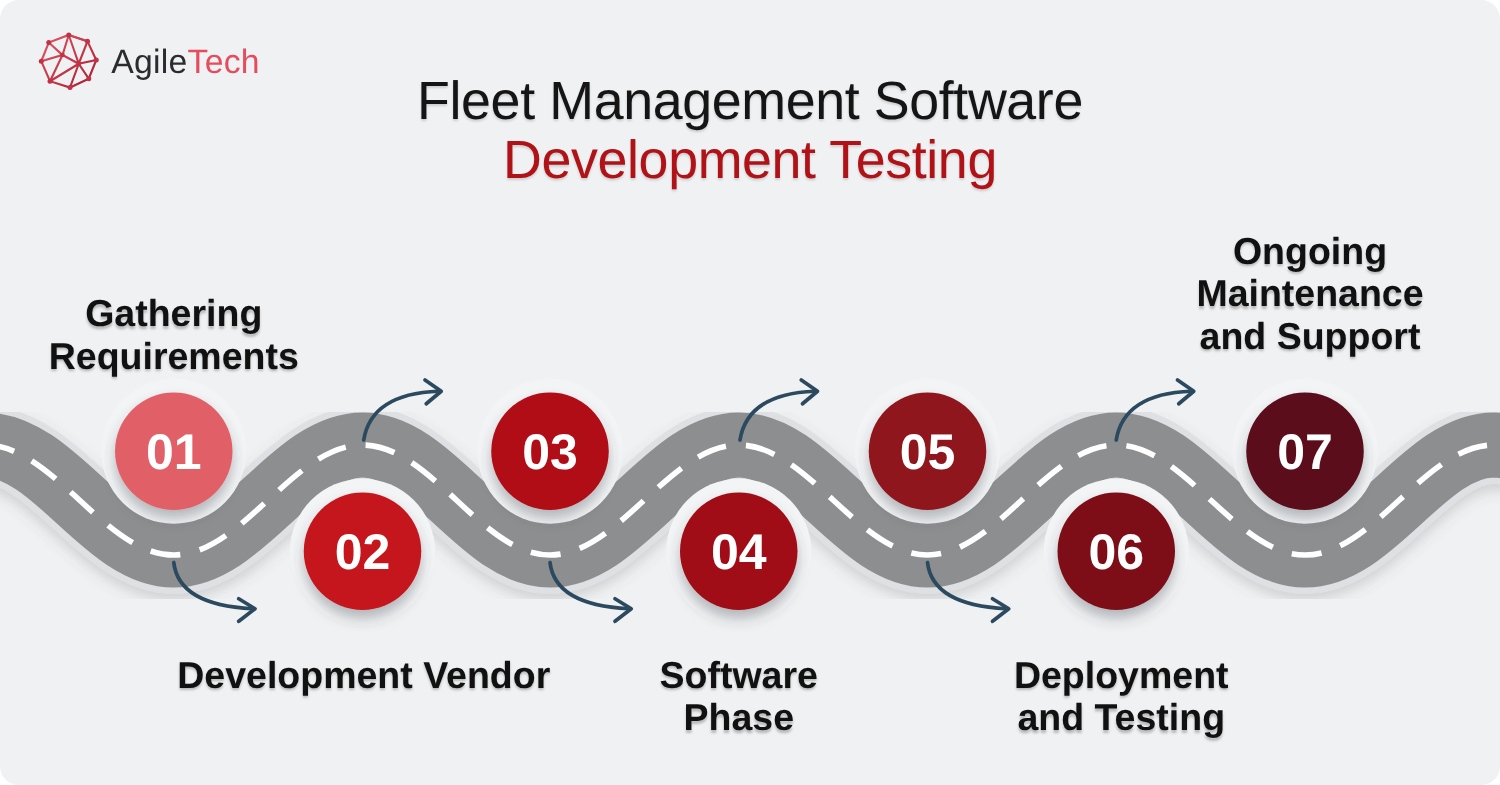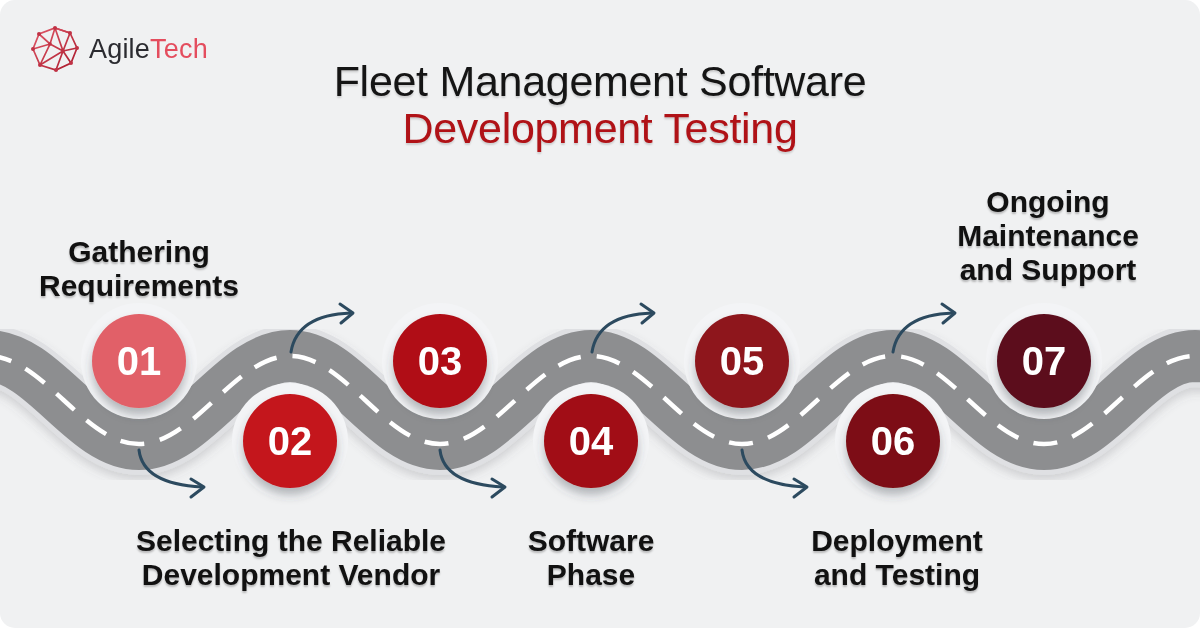--- a/index.html
+++ b/index.html
@@ -154,21 +154,20 @@
       <text class="step-number" x="893" y="455">06</text>
       <text class="step-number" x="1044" y="375">07</text>
     </g>
   </svg>
 
   <div class="step-label" style="left:139px;top:235px;">
     <div>Gathering</div>
     <div>Requirements</div>
   </div>
   <div class="step-label" style="left:291px;top:524px;">
-    <div>Selecting the Reliable</div>
     <div>Development Vendor</div>
   </div>
   <div class="step-label" style="left:591px;top:524px;">
     <div>Software</div>
     <div>Phase</div>
   </div>
   <div class="step-label" style="left:897px;top:524px;">
     <div>Deployment</div>
     <div>and Testing</div>
   </div>

